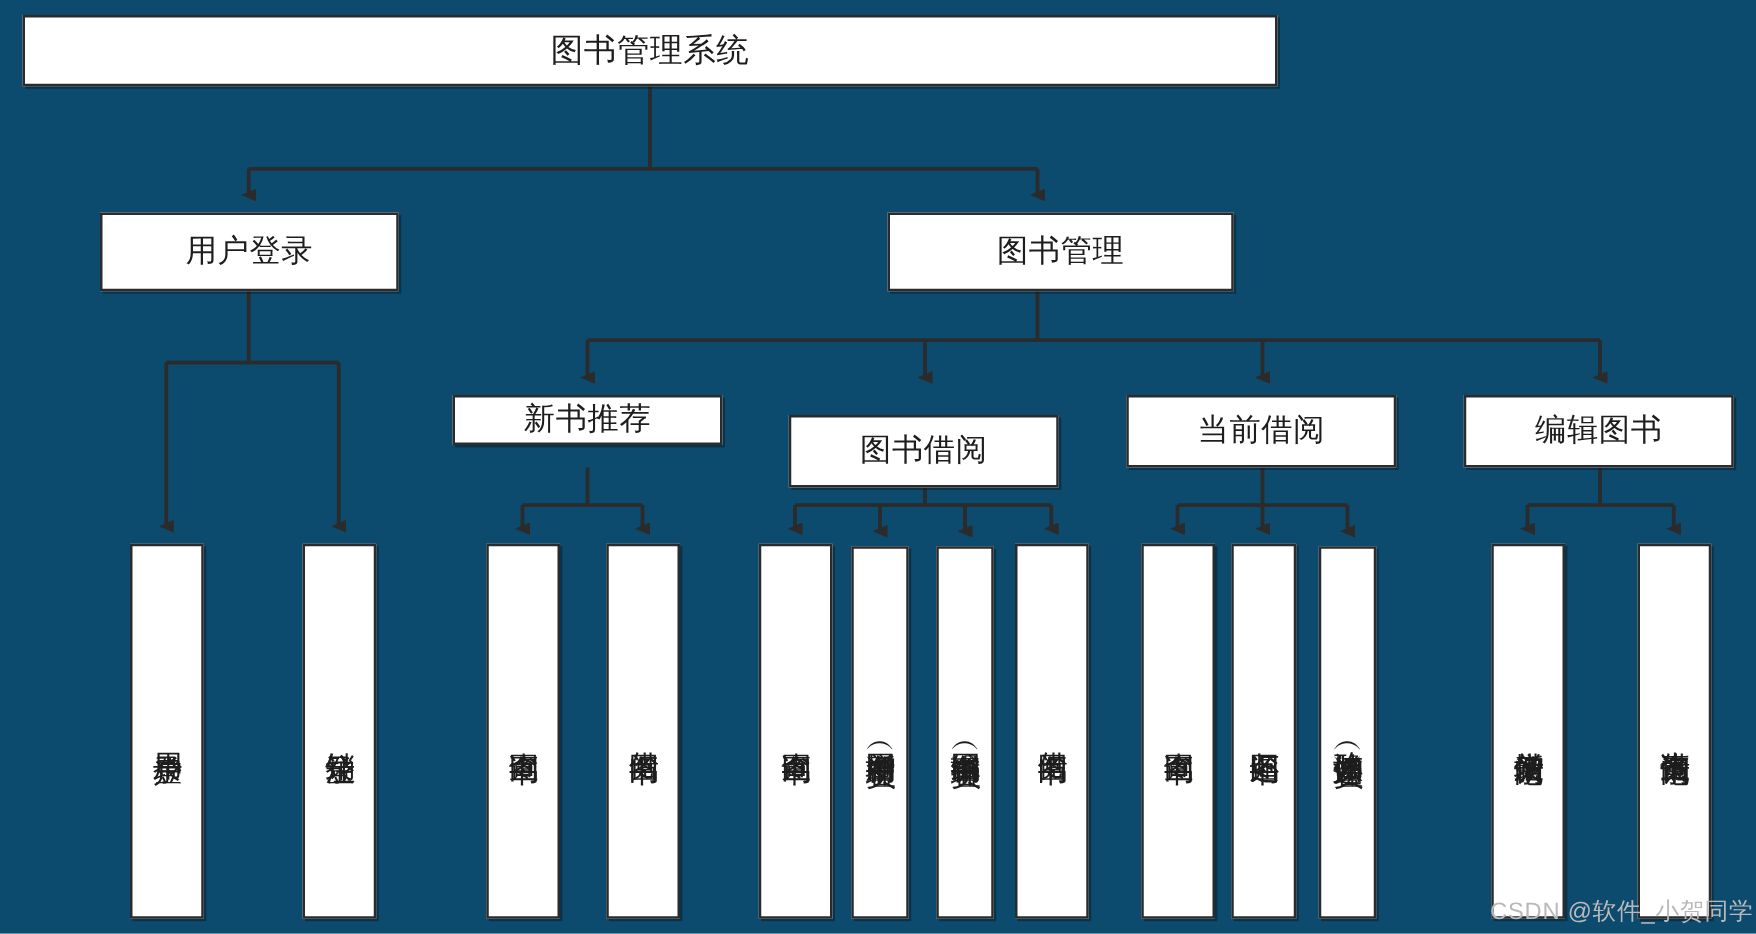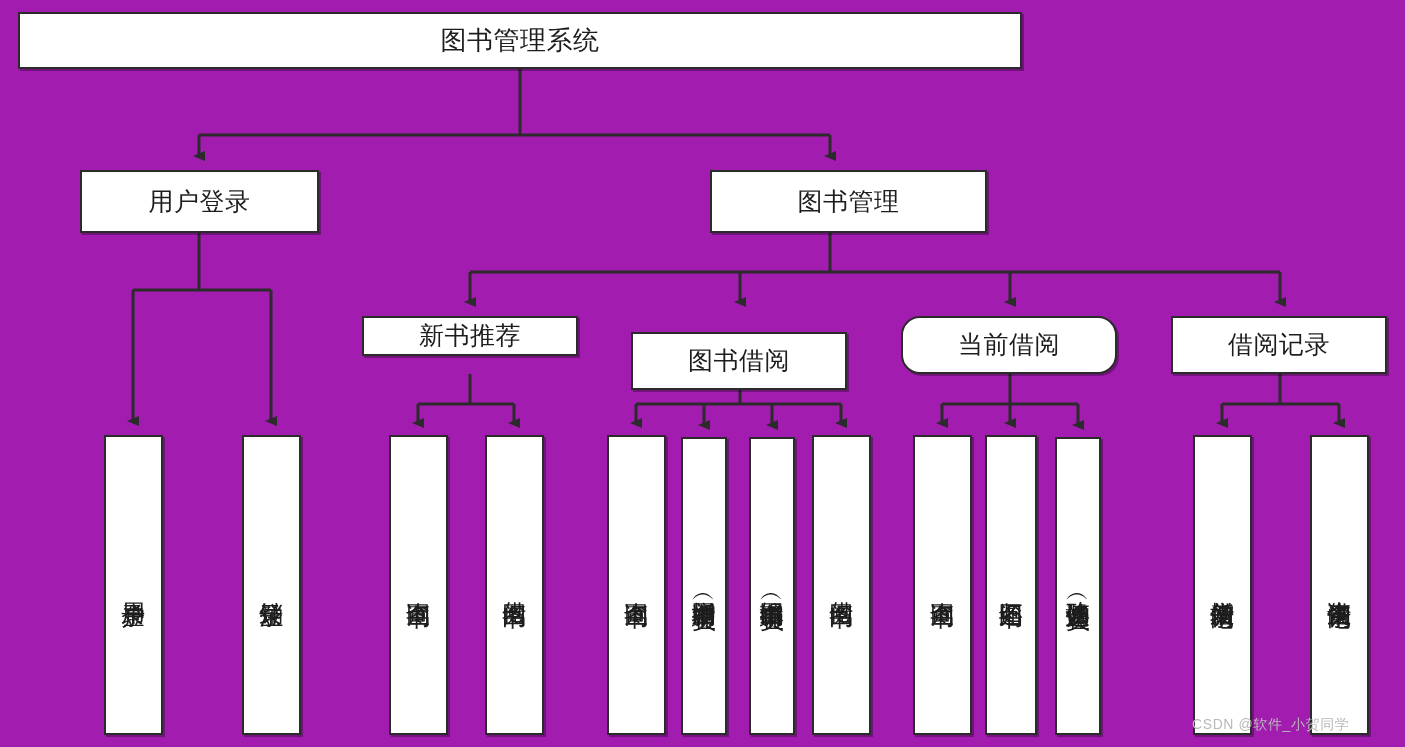--- a/index.html
+++ b/index.html
@@ -7,21 +7,21 @@
     padding: 0;
     background: #ffffff;
   }
   body {
     font-family: "Liberation Sans", "DejaVu Sans", sans-serif;
   }
   #canvas {
     position: relative;
     width: 1405px;
     height: 747px;
-    background: #a21caf;
+    background: #0c4a6e;
     overflow: hidden;
   }
   svg#wires {
     position: absolute;
     left: 0;
     top: 0;
     width: 1405px;
     height: 747px;
     pointer-events: none;
   }
@@ -58,21 +58,21 @@
   .node.v .label {
     writing-mode: vertical-rl;
     text-orientation: upright;
     font-size: 24px;
     line-height: 1.14;
     letter-spacing: 1px;
     white-space: nowrap;
   }
   .watermark {
     position: absolute;
-    font-size: 14px;
+    font-size: 19px;
     color: #b9b9b9;
     letter-spacing: 0.6px;
     white-space: nowrap;
     user-select: none;
   }
 </style>
 </head>
 <body>
 
 <div id="canvas">
@@ -140,26 +140,26 @@
   </div>
 
   <div class="node h" style="left:362px; top:316px; width:216px; height:40px;">
     <span class="label">新书推荐</span>
   </div>
 
   <div class="node h" style="left:631px; top:316px; width:216px; height:58px;margin-top:16px;">
     <span class="label">图书借阅</span>
   </div>
 
-  <div class="node h" style="left:901px; top:316px; width:216px; height:58px;border-radius:19px;">
+  <div class="node h" style="left:901px; top:316px; width:216px; height:58px;">
     <span class="label">当前借阅</span>
   </div>
 
   <div class="node h" style="left:1171px; top:316px; width:216px; height:58px;">
-    <span class="label">借阅记录</span>
+    <span class="label">编辑图书</span>
   </div>
 
   <div class="node v" style="left:104px; top:435px; width:59px; height:300px;">
     <span class="label">用户登录</span>
   </div>
 
   <div class="node v" style="left:242px; top:435px; width:59px; height:300px;">
     <span class="label">注销登录</span>
   </div>
 

